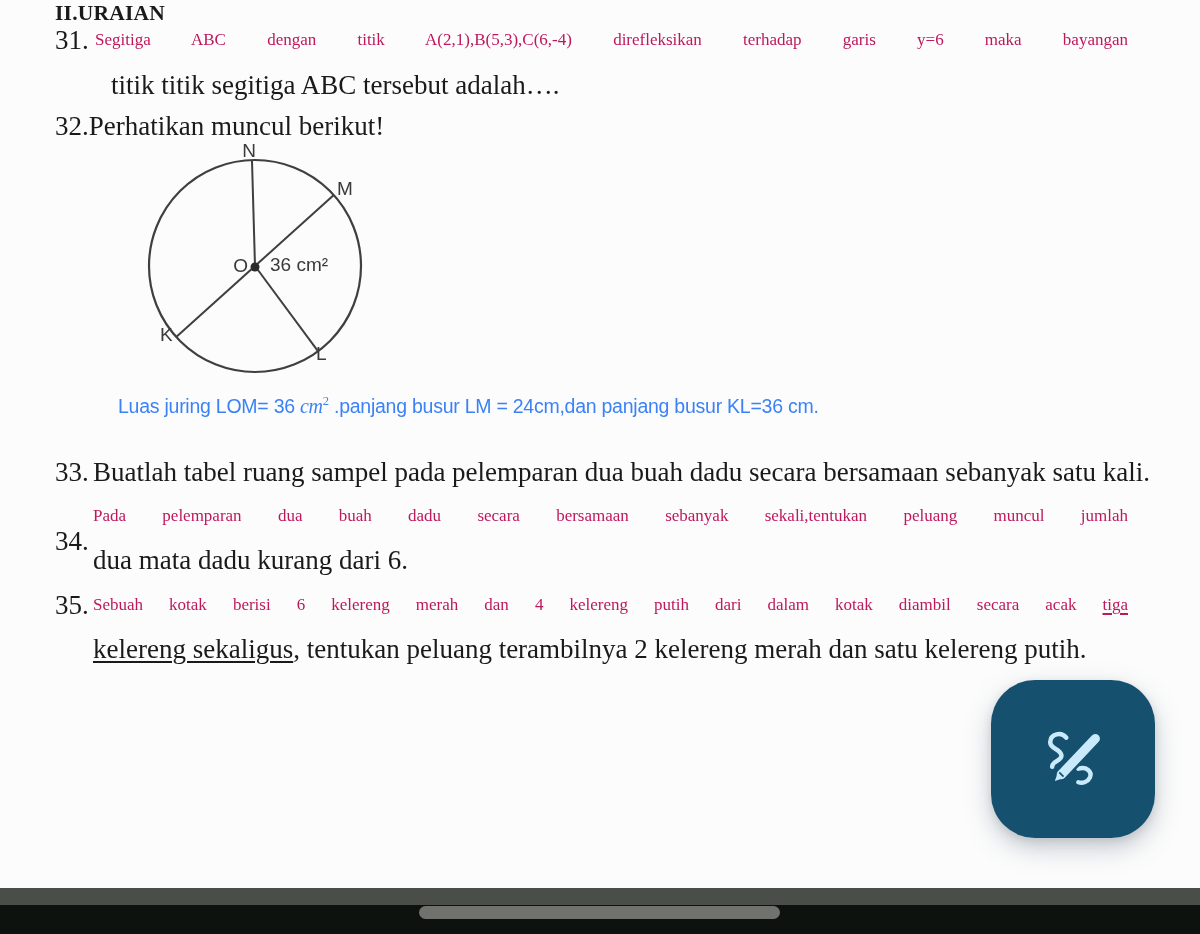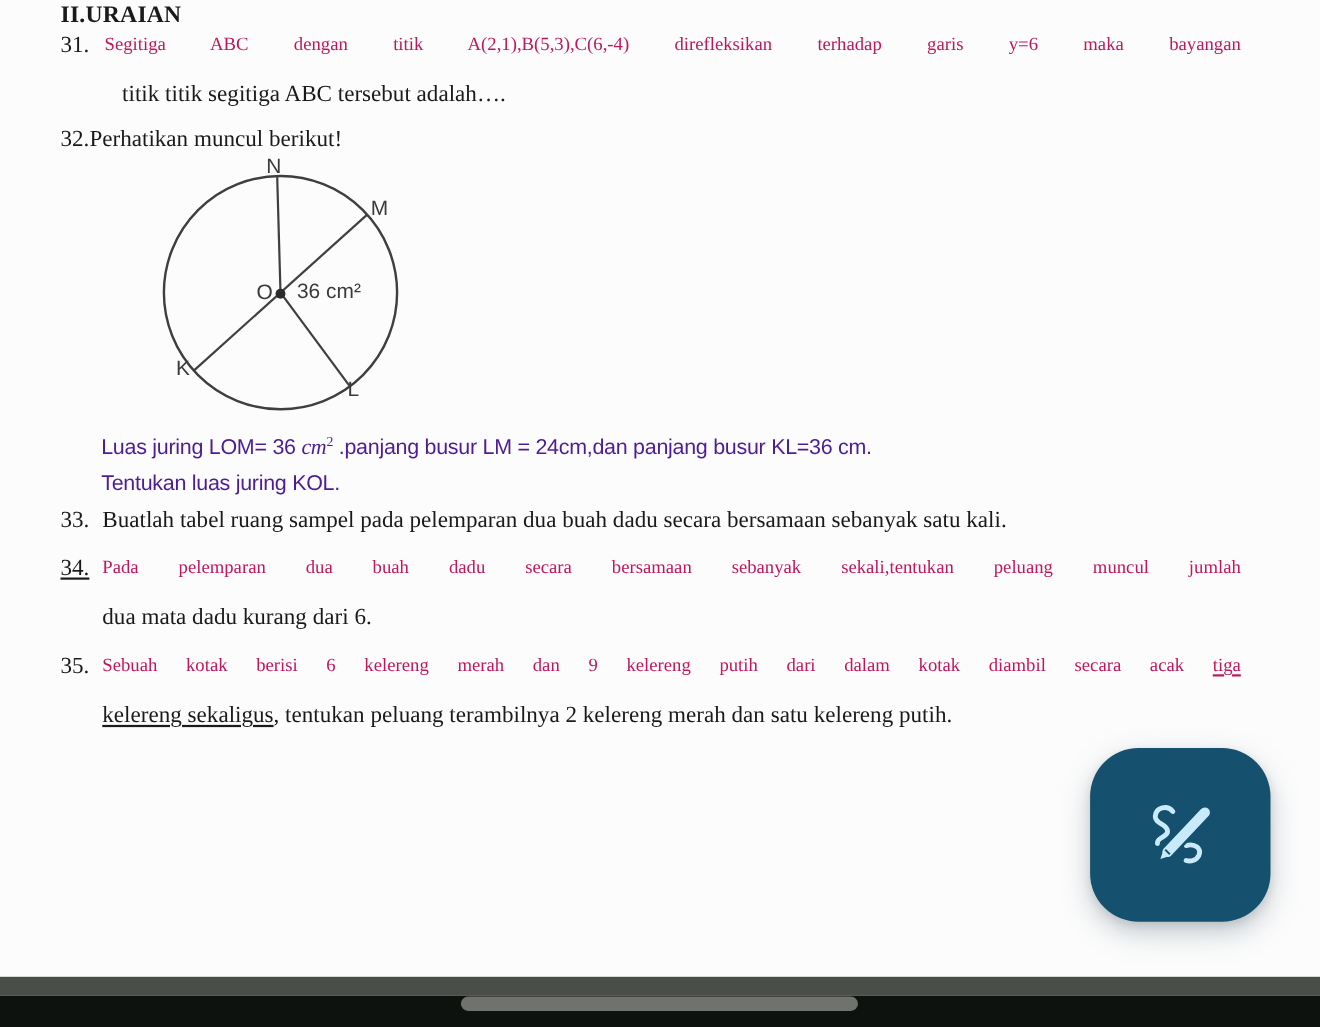--- a/index.html
+++ b/index.html
@@ -2,27 +2,27 @@
 <html><head>
 <meta charset="utf-8">
 <style>
   * { margin:0; padding:0; box-sizing:border-box; }
   html,body { width:1200px; height:934px; }
   .page {
     position:relative; width:1200px; height:934px;
     background:#fcfcfc; overflow:hidden;
     font-family:"Liberation Serif", serif; color:#1a1a1a;
   }
-  .serif { position:absolute; font-family:"Liberation Serif", serif; font-size:21px; line-height:26px; color:#1a1a1a; white-space:nowrap; }
+  .serif { position:absolute; font-family:"Liberation Serif", serif; font-size:27px; line-height:26px; color:#1a1a1a; white-space:nowrap; }
   .textcol { position:absolute; left:93px; right:72px; font-family:"Liberation Serif", serif; font-size:17px; line-height:26px; color:#be185d; }
   .justify { text-align:justify; text-align-last:justify; }
   .heading { font-weight:bold; font-size:21.5px; letter-spacing:0.2px;text-align:center; }
   .num { left:55px; }
   .ul { text-decoration:underline; text-underline-offset:3px; text-decoration-thickness:1.5px; }
-  .note { position:absolute; left:92px; font-family:"Liberation Sans", sans-serif; font-size:19.5px; letter-spacing:-0.25px; color:#4c1d95; white-space:nowrap; }
+  .note { position:absolute; left:118px; font-family:"Liberation Sans", sans-serif; font-size:19.5px; letter-spacing:-0.25px; color:#3b82f6; white-space:nowrap; }
   .note .cm-italic { font-family:"Liberation Serif", serif; font-style:italic; font-size:20px; }
   .note sup { font-family:"Liberation Serif", serif; font-size:12.5px; vertical-align:super; }
   .diagram { position:absolute; left:130px; top:140px; }
   .diagram text { font-family:"Liberation Sans", sans-serif; font-size:19px; fill:#3a3a3a; }
   .fab {
     position:absolute; left:991px; top:680px; width:164px; height:158px;
     background:#15506e; border:none; border-radius:44px; cursor:pointer;
     display:flex; align-items:center; justify-content:center;
     box-shadow:0 10px 26px rgba(90,110,125,0.35), 0 3px 8px rgba(0,0,0,0.10);
   }
@@ -51,31 +51,30 @@
     <circle cx="125" cy="127" r="4.5" fill="#2b2b2b"></circle>
     <text x="119" y="17" text-anchor="middle">N</text>
     <text x="207" y="55" text-anchor="start">M</text>
     <text x="118" y="132" text-anchor="end">O</text>
     <text x="30" y="201" text-anchor="start">K</text>
     <text x="186" y="220" text-anchor="start">L</text>
     <text x="140" y="131" text-anchor="start">36 cm²</text>
   </svg>
 
   <div class="note" style="top:394px;"><span>Luas juring LOM= 36 </span><span class="cm-italic">cm</span><sup>2</sup><span> .panjang busur LM = 24cm,dan panjang busur KL=36 cm.</span></div>
-  <div class="note" style="top:428px;">Tentukan luas juring KOL.</div>
 
   <div class="serif num" style="top:459px;">33.</div>
   <div class="serif" style="left:93px; top:459px;">Buatlah tabel ruang sampel pada pelemparan dua buah dadu secara bersamaan sebanyak satu kali.</div>
 
-  <div class="serif num" style="top:503px;text-decoration:underline;">34.</div>
+  <div class="serif num" style="top:528px;">34.</div>
   <div class="textcol justify" style="top:503px;">Pada pelemparan dua buah dadu secara bersamaan sebanyak sekali,tentukan peluang muncul jumlah</div>
   <div class="serif" style="left:93px; top:547px;">dua mata dadu kurang dari 6.</div>
 
   <div class="serif num" style="top:592px;">35.</div>
-  <div class="textcol justify" style="top:592px;"><span>Sebuah kotak  berisi 6 kelereng merah dan 9 kelereng putih dari dalam kotak diambil secara acak </span><span class="ul">tiga</span></div>
+  <div class="textcol justify" style="top:592px;"><span>Sebuah kotak  berisi 6 kelereng merah dan 4 kelereng putih dari dalam kotak diambil secara acak </span><span class="ul">tiga</span></div>
   <div class="serif" style="left:93px; top:636px;"><span class="ul">kelereng sekaligus</span><span>, tentukan peluang terambilnya 2 kelereng merah dan satu kelereng putih.</span></div>
 
   <button class="fab">
     <svg width="62" height="62" viewBox="-32 -32 64 64">
 
       <path d="M -7,-22 C -12,-28.5 -23,-26 -23.5,-17.5 C -24,-10.5 -13,-10.5 -12,-4 C -11,2.5 -22,1.5 -21.5,8" fill="none" stroke="#c9eafb" stroke-width="4.6" stroke-linecap="round"></path>
 
       <path d="M 5.5,10 C 14,7.5 20,13 17.5,19 C 15.5,23.5 10,25.5 5.5,24" fill="none" stroke="#c9eafb" stroke-width="4.6" stroke-linecap="round"></path>
 
       <line x1="-20" y1="24" x2="25" y2="-23" stroke="#15506e" stroke-width="15" stroke-linecap="round"></line>

